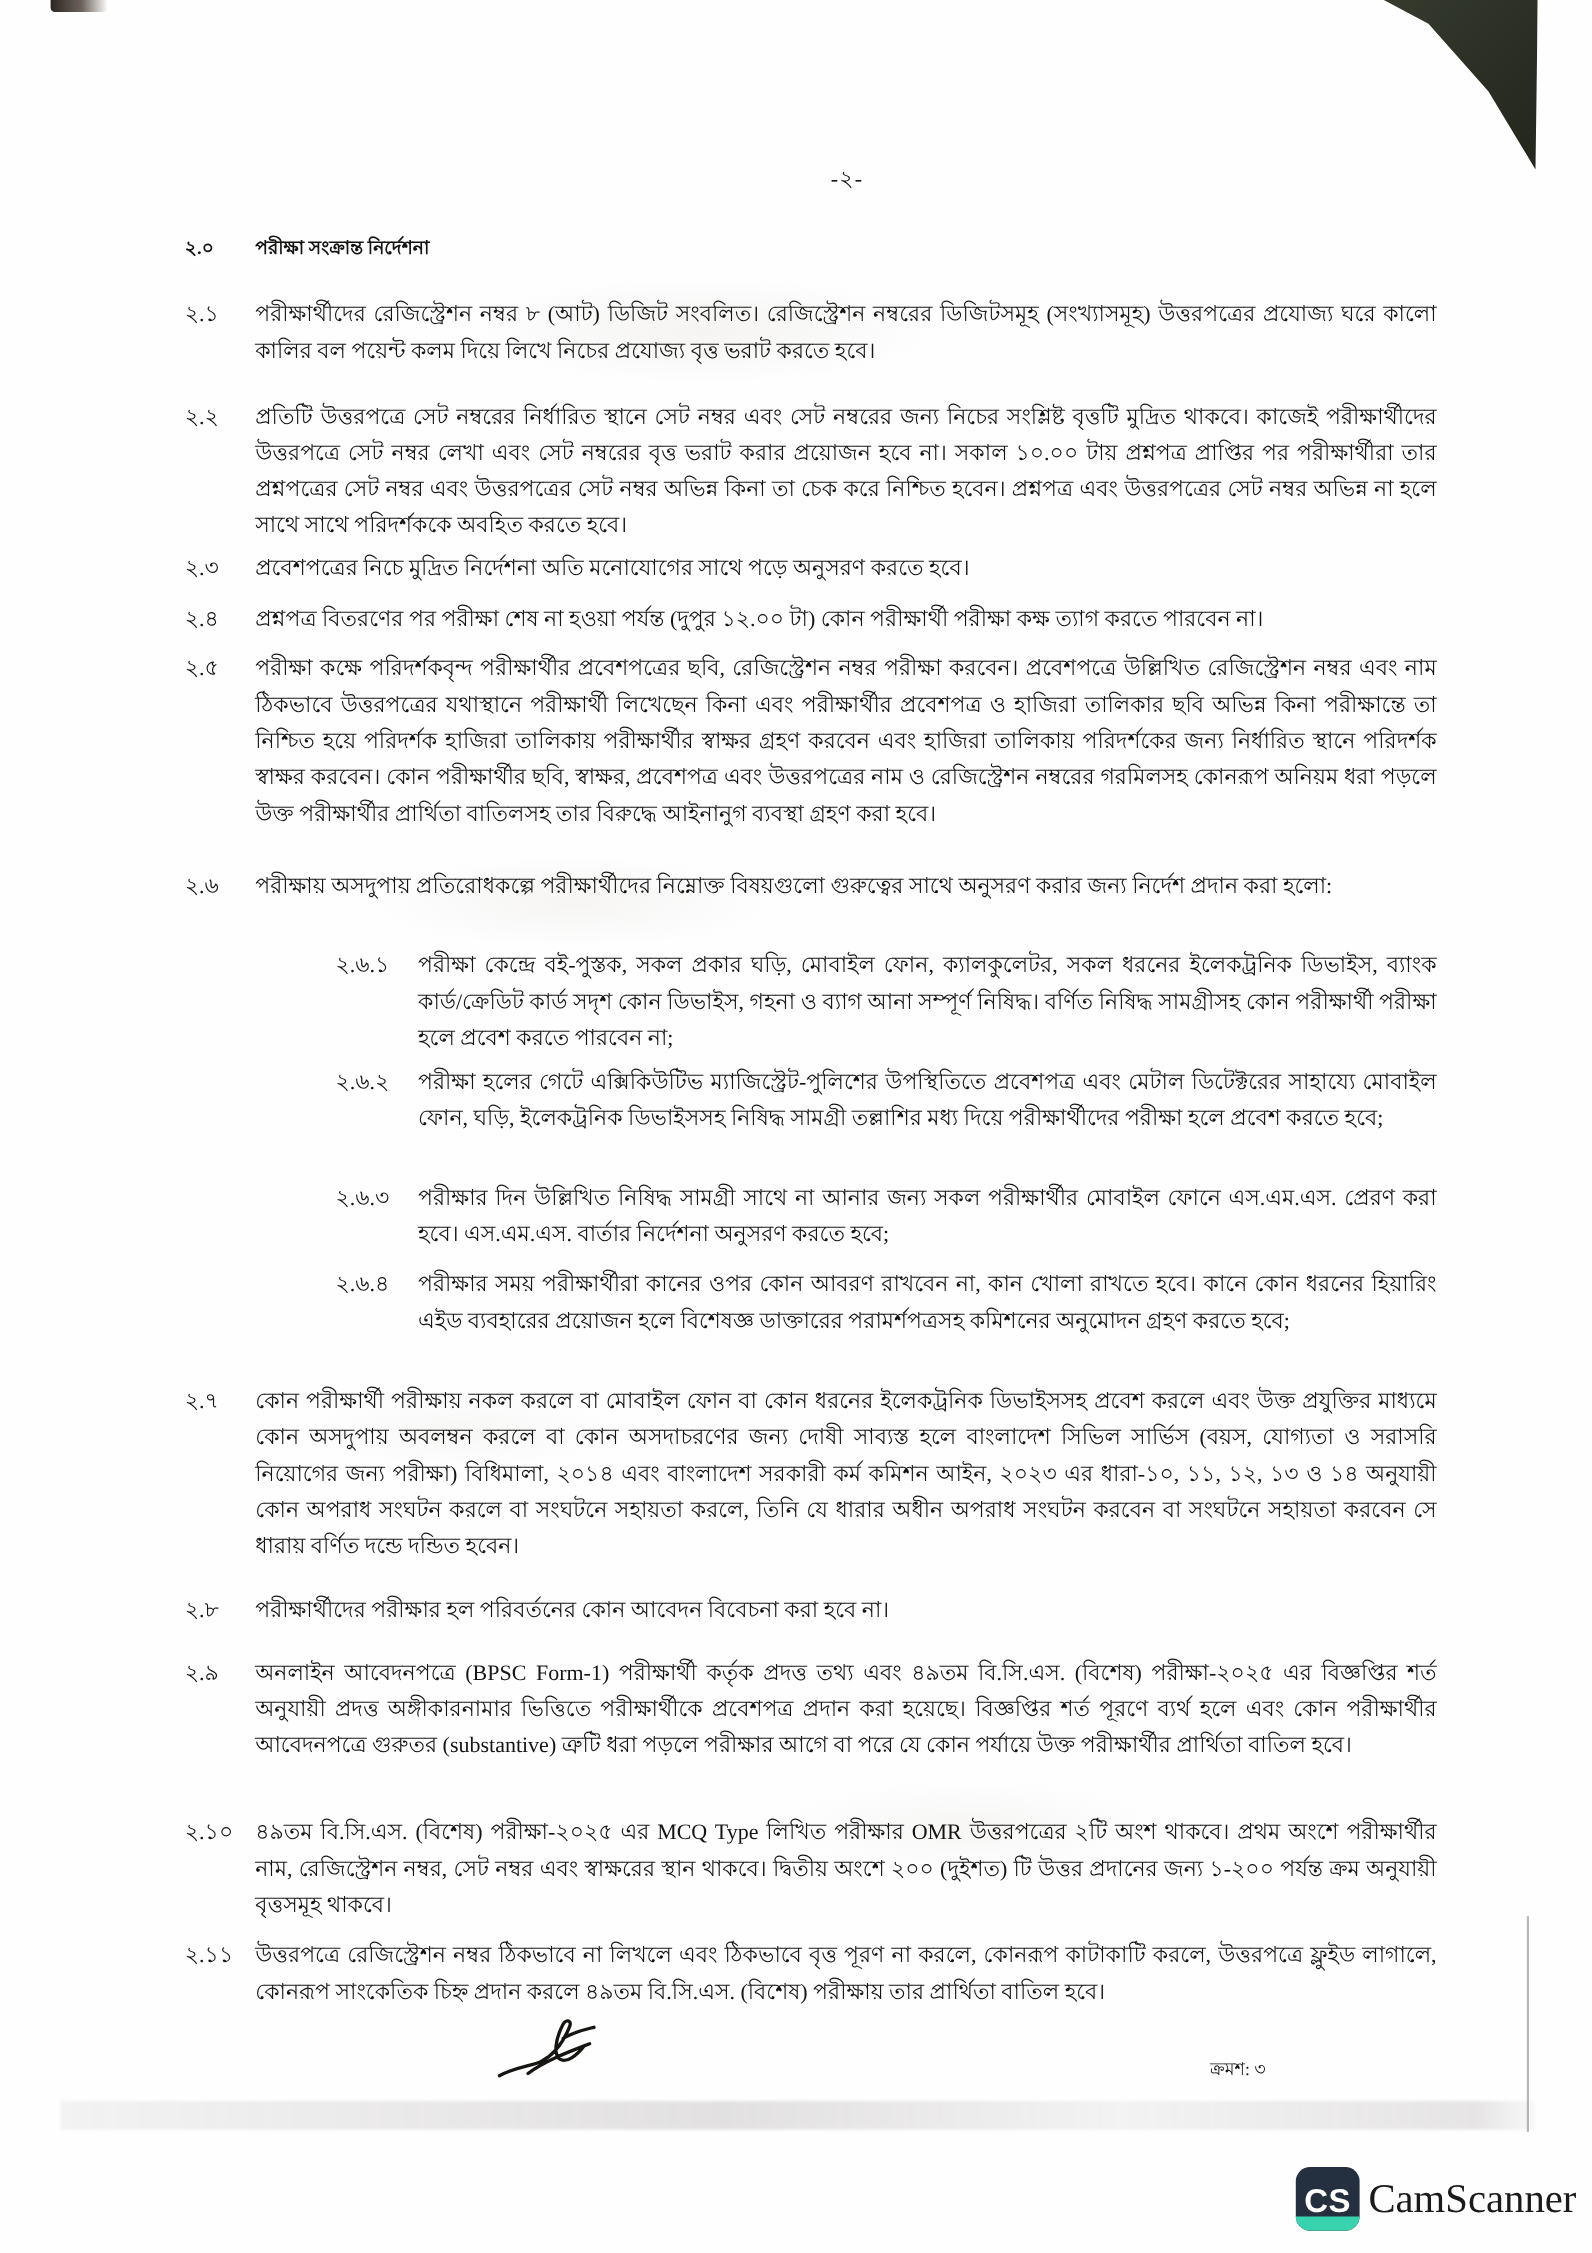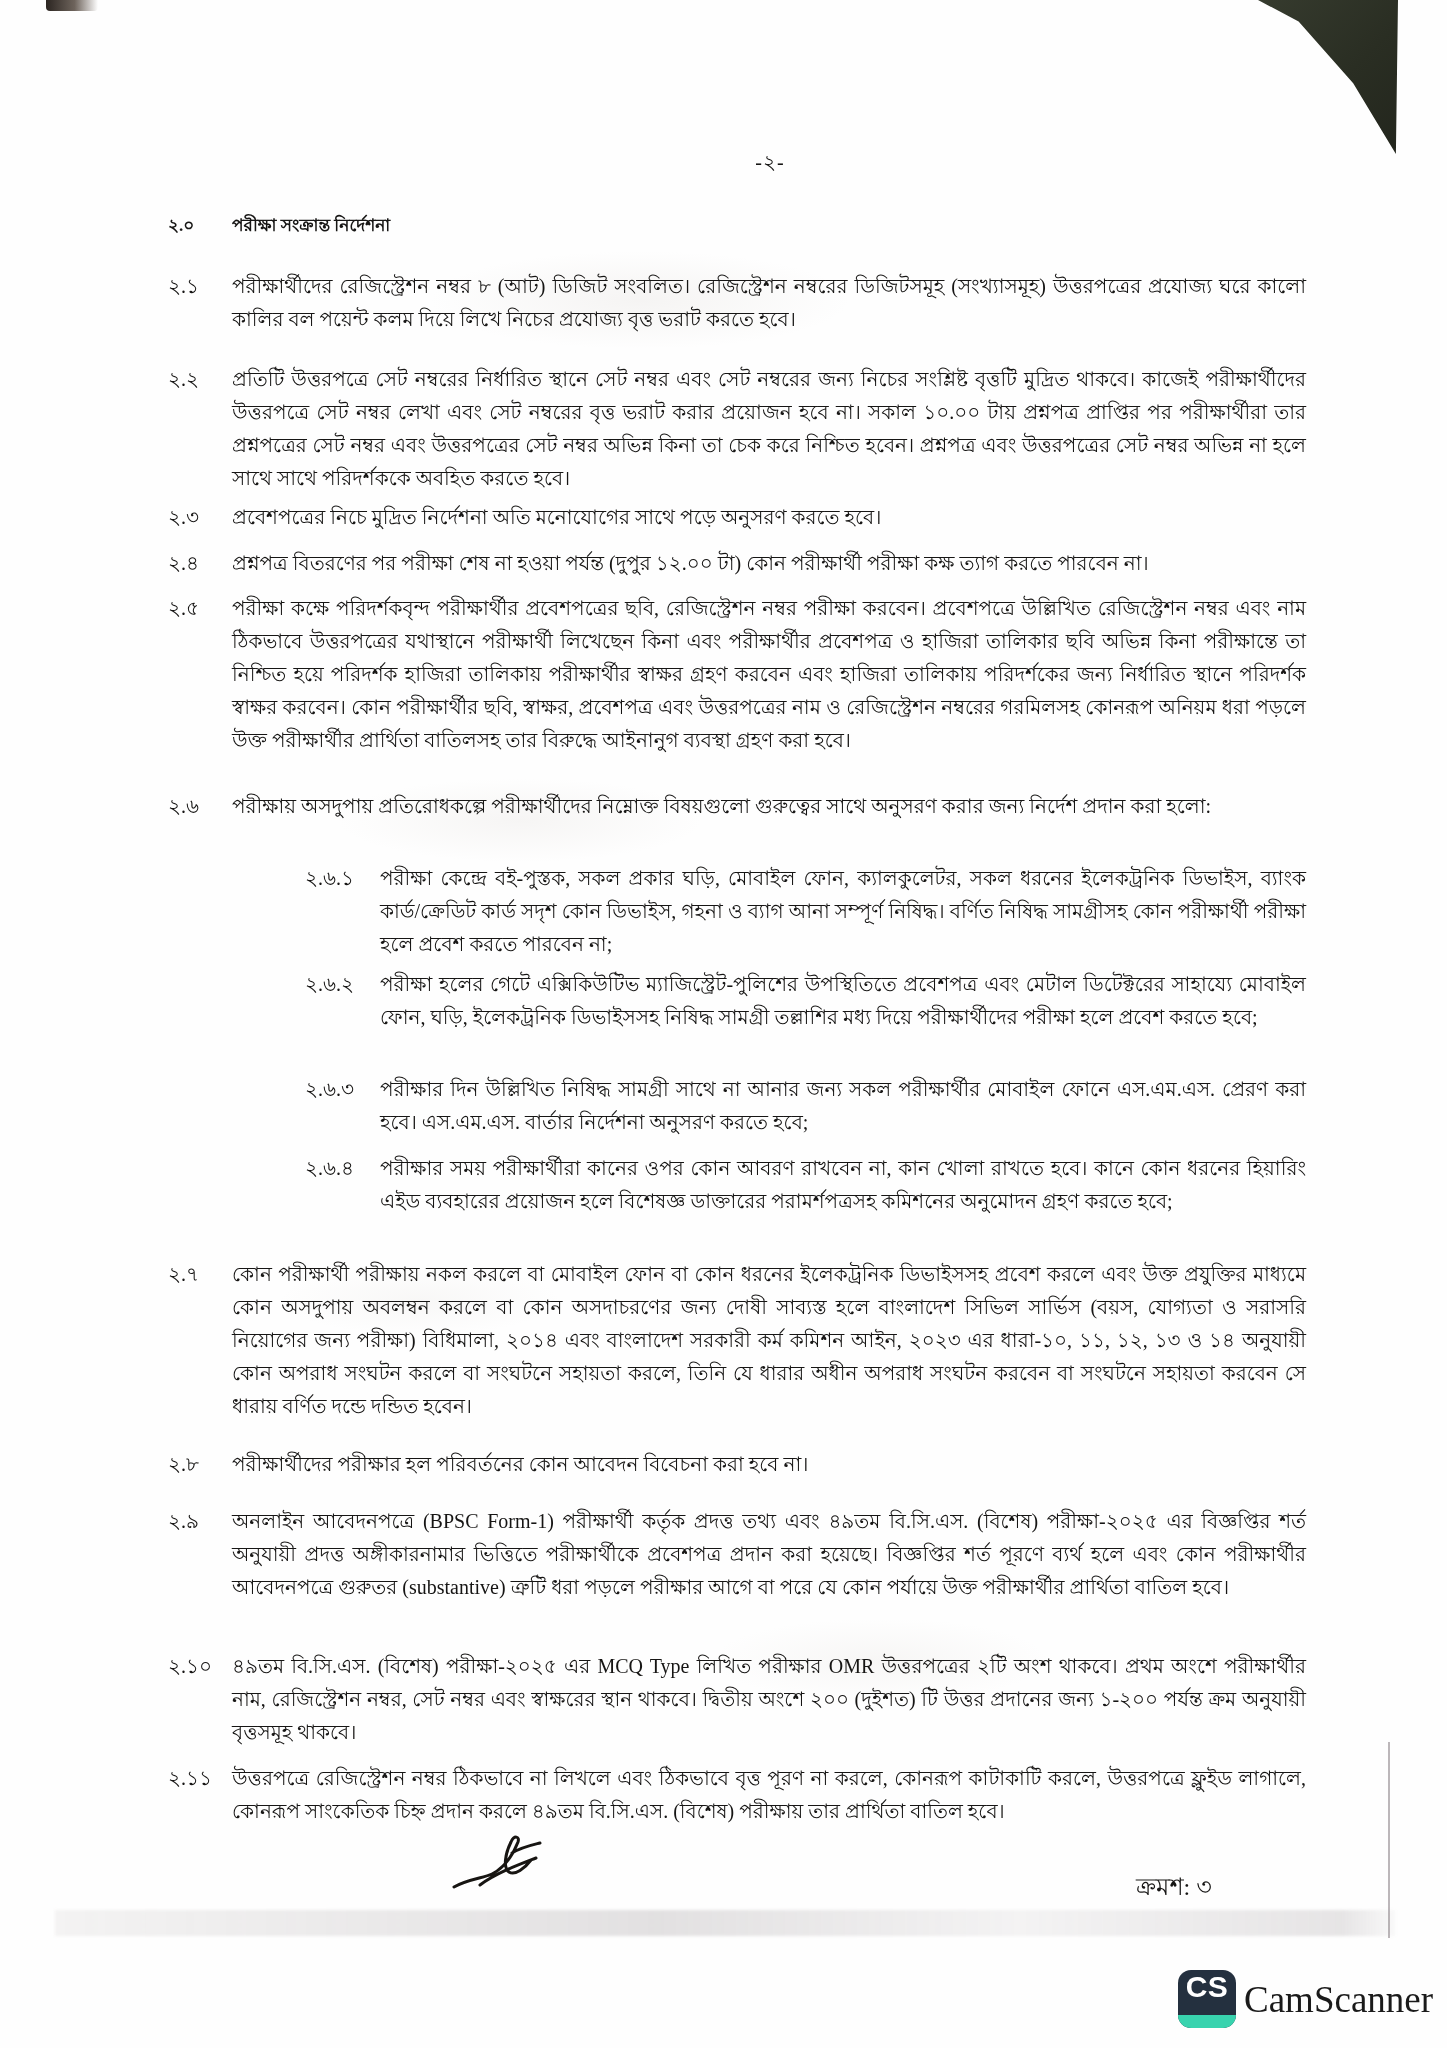--- a/index.html
+++ b/index.html
@@ -52,28 +52,27 @@
     font-size:20px;line-height:33px;
   }
   .item .num{width:64px;flex-shrink:0;}
   .item .txt{flex:1;text-align:justify;}
   .item.sub{padding-left:137px;width:1001px;}
   .item.sub .num{width:75px;}
   
   .signature{position:absolute;left:452px;top:1833px;}
   .continuation{
     position:absolute;left:1100px;top:1868px;width:180px;text-align:left;
-    font-size:24px;
-    margin-left:36px;
+    font-size:16px;
   }
   
   .cs-footer{position:absolute;left:1178px;top:1970px;display:flex;align-items:center;}
   .cs-badge{
     position:relative;width:58px;height:58px;border-radius:13px;overflow:hidden;
-    display:flex;align-items:flex-start;justify-content:center;flex-shrink:0;
+    display:flex;align-items:flex-end;justify-content:center;flex-shrink:0;
   }
   .cs-badge .monogram{
     position:relative;z-index:2;color:#ffffff;
     font-family:"Liberation Sans","DejaVu Sans",sans-serif;
     font-weight:bold;font-size:30px;letter-spacing:0.5px;margin-bottom:9px;
   }
   .cs-badge .teal-strip{position:absolute;left:0;bottom:0;width:100%;height:13px;z-index:1;}
   .cs-wordmark{
     margin-left:8px;font-size:37px;color:#1a1a1a;
     font-family:"Liberation Serif","DejaVu Serif",serif;

